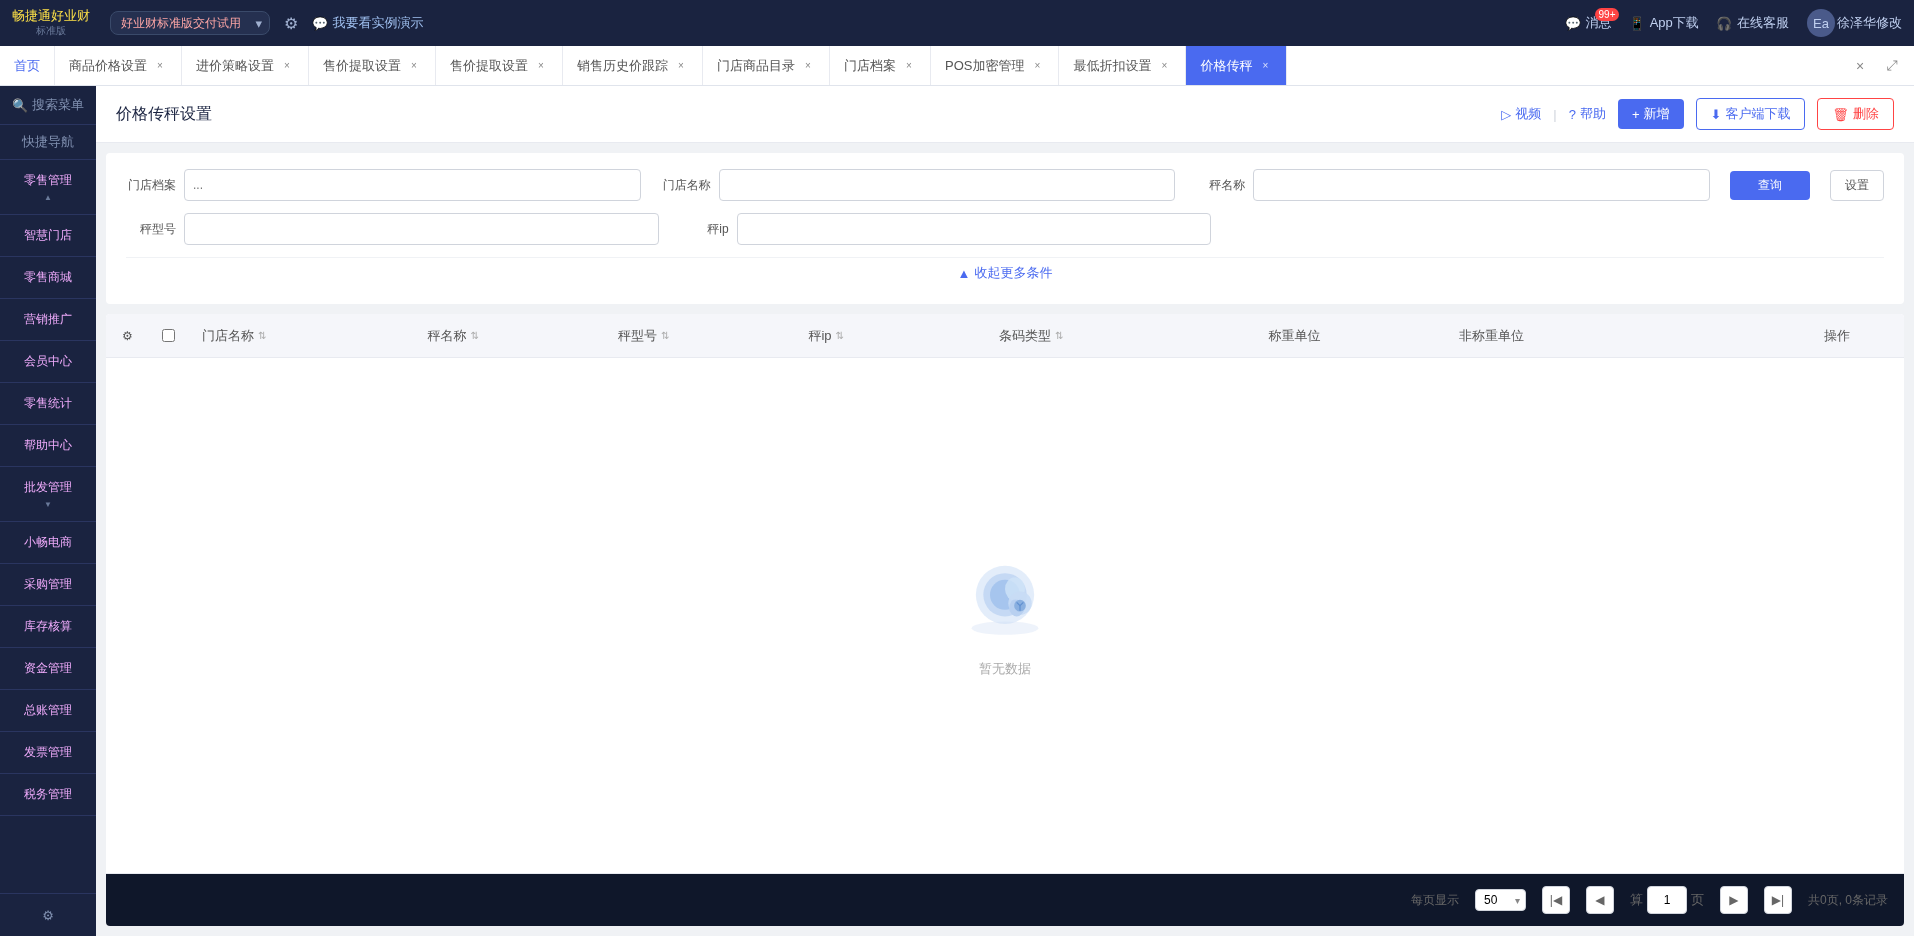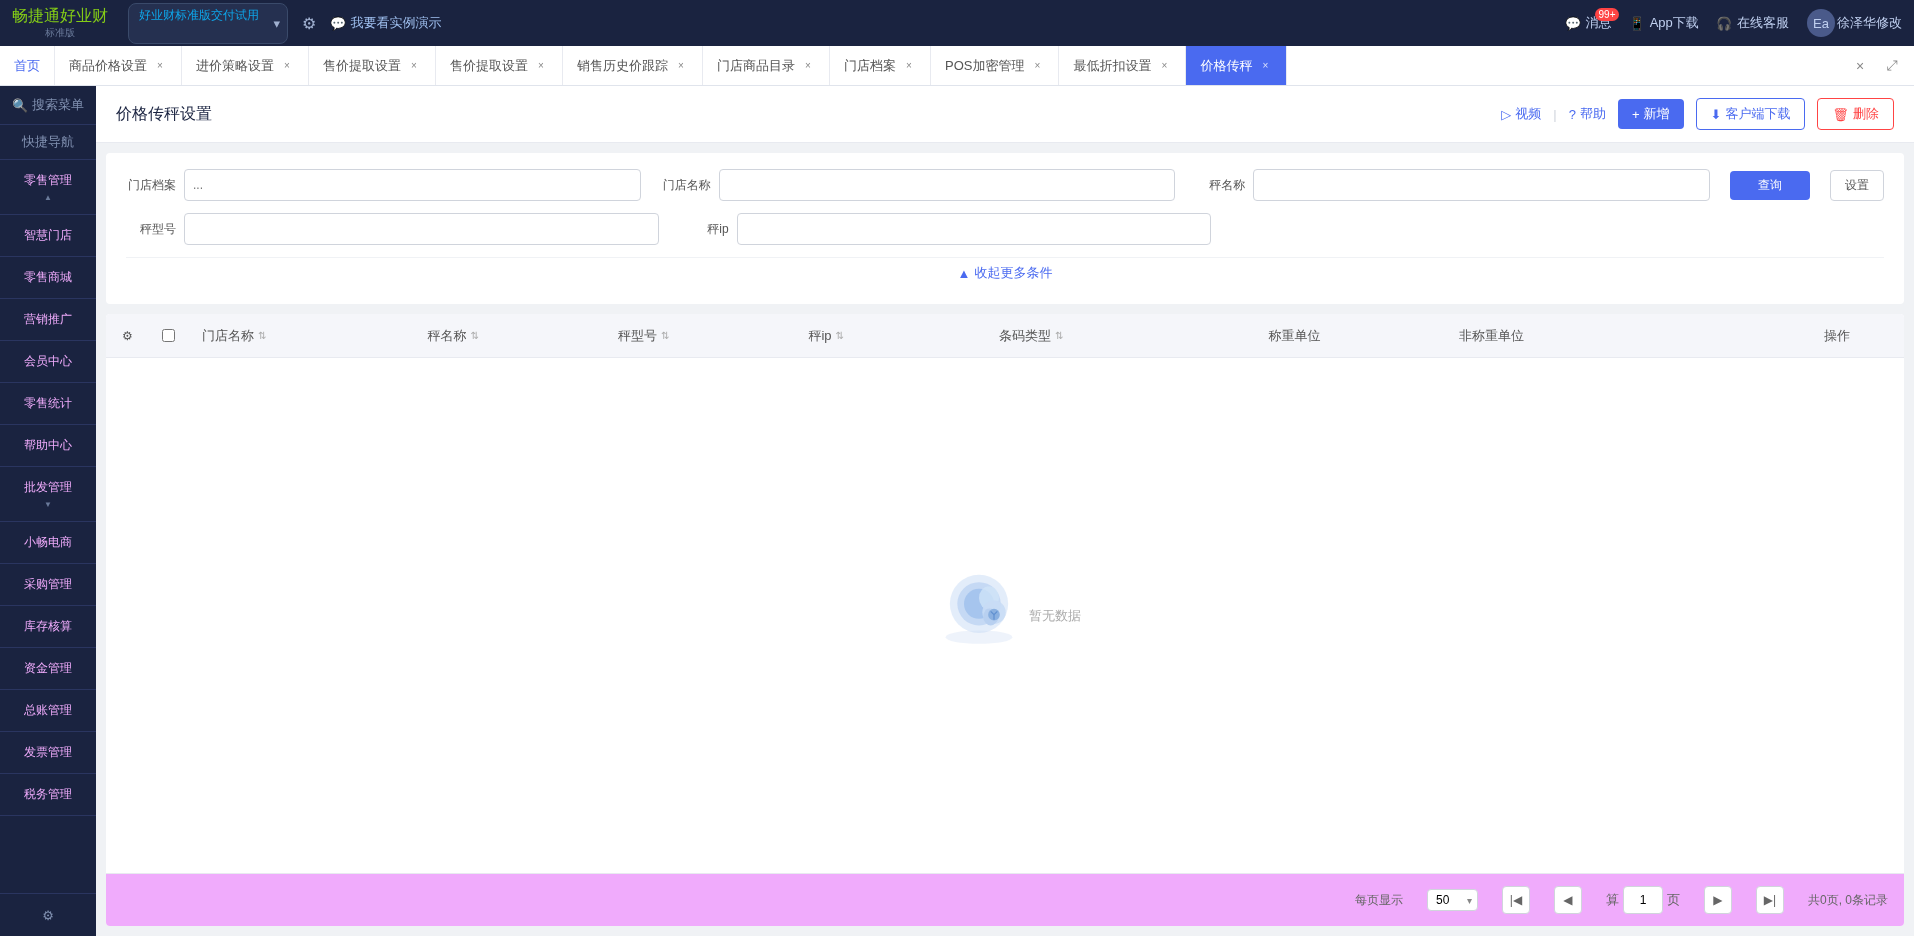--- a/index.html
+++ b/index.html
@@ -20,28 +20,28 @@
       display: flex;
       align-items: center;
       gap: 10px;
     }
     .logo-area {
       display: flex;
       flex-direction: column;
       align-items: center;
       margin-right: 10px;
     }
-    .logo-title { font-size: 16px; color: #84cc16; line-height: 1.2; }
+    .logo-title { font-size: 13px; color: #fde047; line-height: 1.2; }
     .logo-sub { font-size: 10px; color: #6a7a9a; }
     .version-select {
       background: #253050;
       border: 1px solid #3a4a6a;
-      color: #0ea5e9;
+      color: #fca5a5;
       border-radius: 8px;
-      padding: 4px 28px 21px 10px;
+      padding: 4px 28px 4px 10px;
       appearance: none;
       cursor: pointer;
       font-size: 12px;
       position: relative;
     }
     .version-select-wrap {
       position: relative;
       display: flex;
       align-items: center;
     }
@@ -393,41 +393,41 @@
     .col-scale-ip { flex: 1; }
     .col-barcode { flex: 1.2; }
     .col-weight-unit { flex: 1; margin-left: 44px; }
     .col-non-weight { flex: 2; }
     .col-action { width: 80px; text-align: center; }
 
     
     .empty-state {
       flex: 1;
       display: flex;
-      flex-direction: row;
+      flex-direction: column;
       align-items: center;
       justify-content: center;
       padding: 60px 0;
     }
     .empty-icon {
       width: 100px;
       height: 90px;
       margin-bottom: 16px;
     }
     .empty-text { color: #aaa; font-size: 13px; }
 
     
     .pagination {
       padding: 12px 16px;
       display: flex;
       align-items: center;
       justify-content: flex-end;
-      gap: 24px;
+      gap: 16px;
       border-top: 1px solid #e8eaf0;
-      background: #f0abfc;
+      background: #0f172a;
     }
     .page-size-label { color: #666; font-size: 12px; }
     .page-size-select {
       border: 1px solid #d0d4dc;
       border-radius: 4px;
       padding: 3px 20px 3px 8px;
       font-size: 12px;
       appearance: none;
       background: #fff;
       cursor: pointer;

